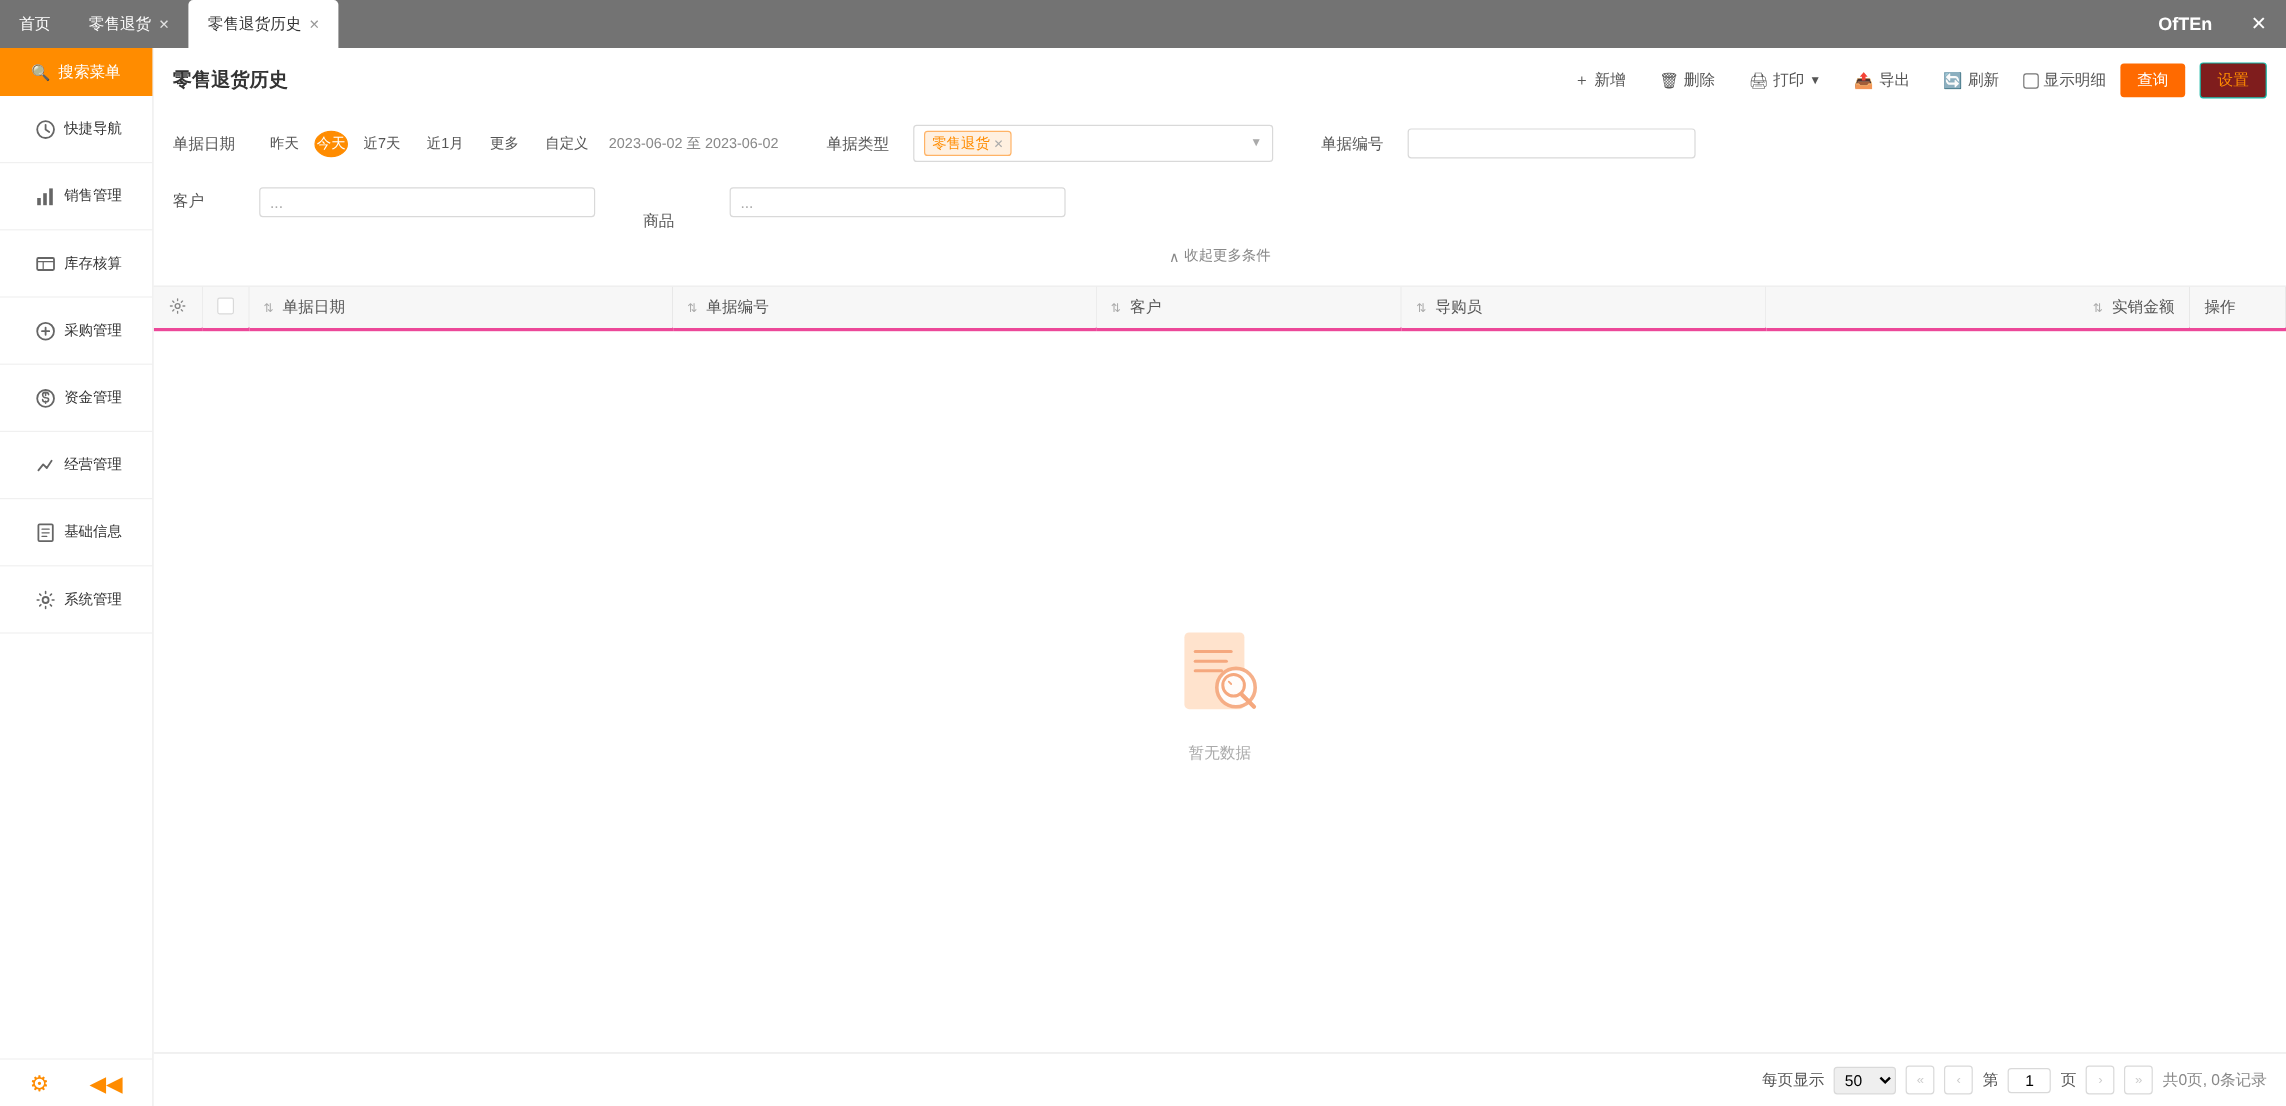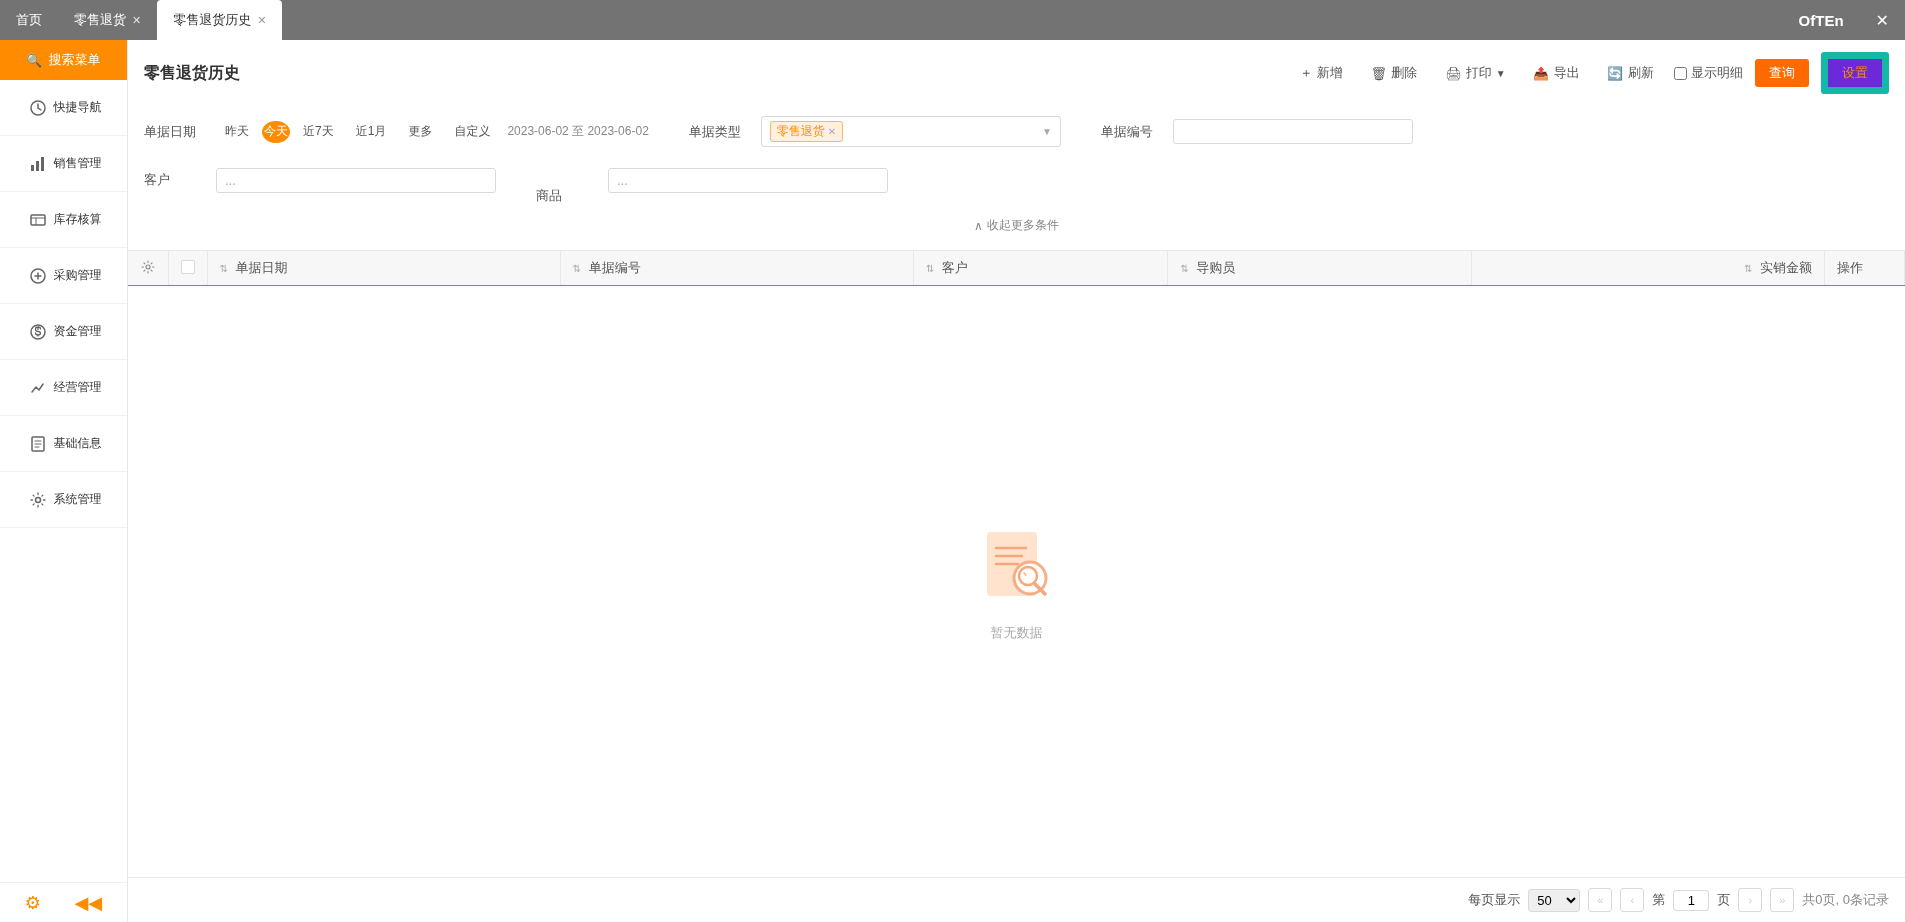--- a/index.html
+++ b/index.html
@@ -149,23 +149,23 @@
       padding: 4px 8px;
       border-radius: 3px;
     }
     .toolbar-btn.primary {
       background: #ff6a00;
       color: #fff;
       padding: 5px 14px;
       border-radius: 3px;
     }
     .toolbar-btn.secondary {
-      background: #6d28d9;
+      background: #7f1d1d;
       color: #ff8c00;
-      border: 7px solid #14b8a6;
+      border: 1px solid #14b8a6;
       padding: 5px 14px;
       border-radius: 3px;
     }
 
     
     .filter-area {
       padding: 10px 0 8px 0;
     }
     .filter-row {
       display: flex;
@@ -265,21 +265,21 @@
       display: flex;
       flex-direction: column;
     }
     .data-table {
       width: 100%;
       border-collapse: collapse;
       font-size: 13px;
     }
     .data-table th {
       background: #f7f7f7;
-      border-bottom: 1px solid #ec4899;
+      border-bottom: 3px solid #ec4899;
       border-right: 1px solid #e8e8e8;
       padding: 8px 12px;
       text-align: left;
       color: #555;
       font-weight: normal;
       white-space: nowrap;
       position: sticky;
       top: 0;
     }
     .data-table th .sort-icons {

